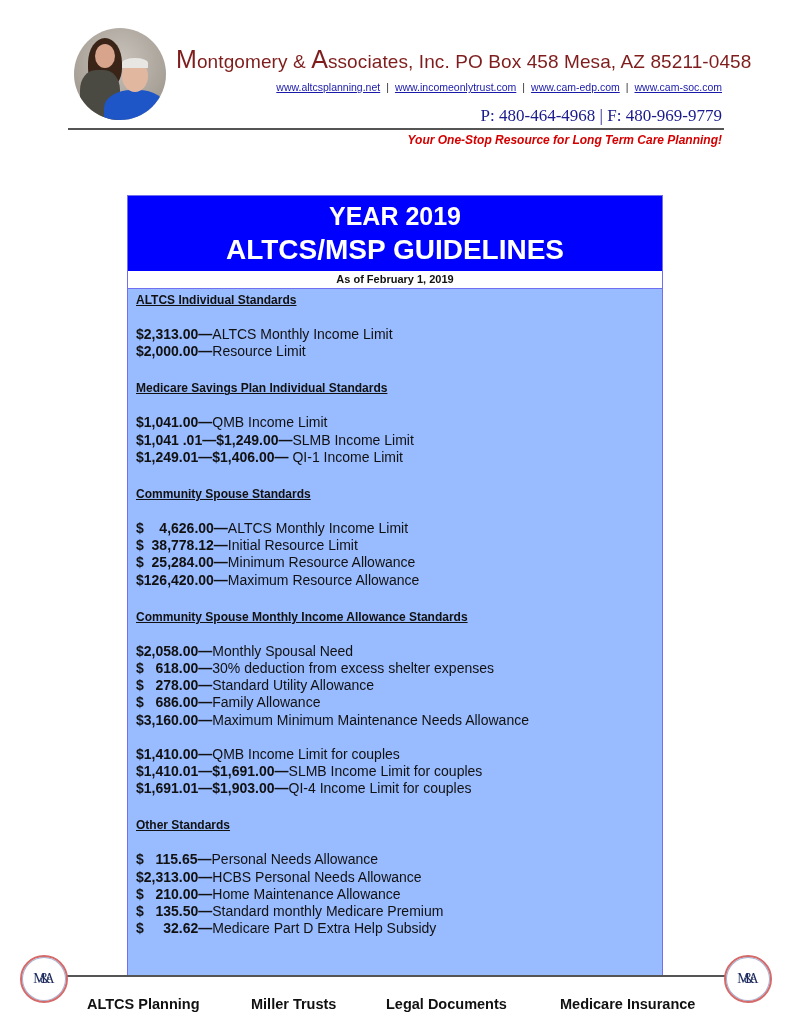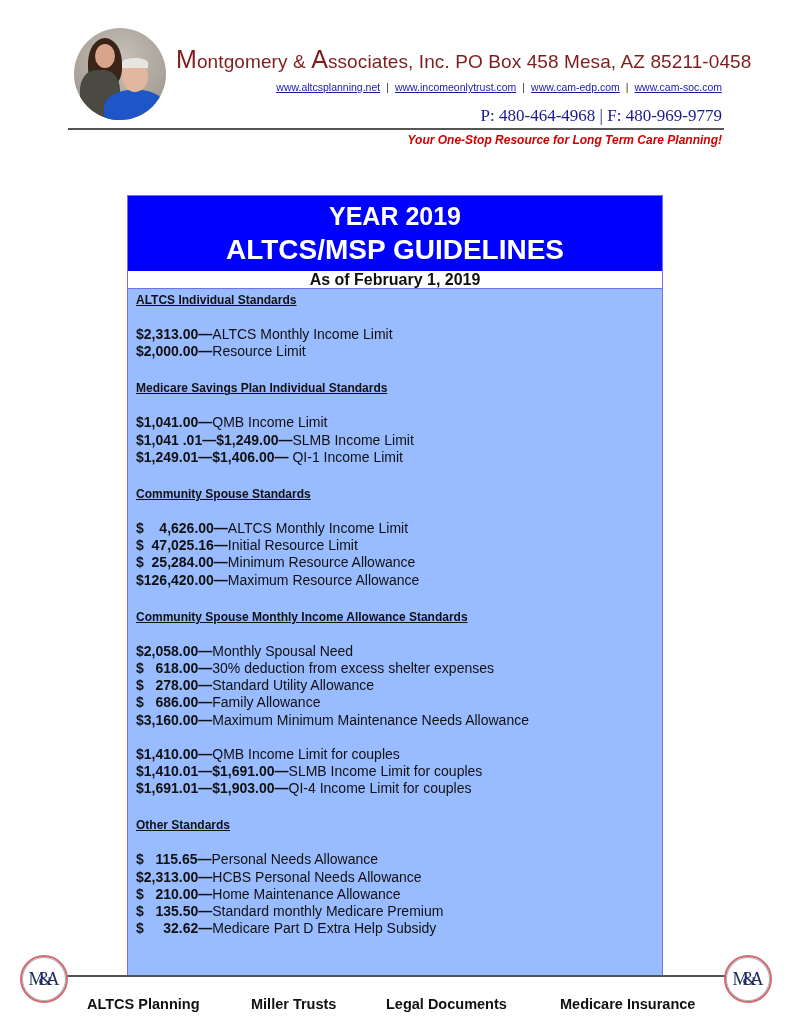--- a/index.html
+++ b/index.html
@@ -43,38 +43,38 @@
     border: 1px solid #6f6ff0; box-sizing: border-box; background: #99bbff;
     font-family: Liberation Sans, sans-serif; color: #111; margin-top: 47px;
   }
   .box-head {
     background: #0000ff; color: #fff; text-align: center; font-weight: bold;
     height: 75px; box-sizing: border-box; padding-top: 4px;
   }
   .box-head .l1 { font-size: 25px; line-height: 32px; }
   .box-head .l2 { font-size: 28px; line-height: 36px; }
   .date-row {
-    background: #fff; text-align: center; font-weight: bold; font-size: 16px; height: 17px; line-height: 17px;
+    background: #fff; text-align: center; font-weight: bold; font-size: 11px; height: 17px; line-height: 17px;
     border-bottom: 1px solid #6f6ff0;
   }
   .content { padding: 0 8px; }
   .sec-title {
     font-weight: bold; text-decoration: underline; font-size: 12px; line-height: 17px;
     margin-top: 3px; margin-bottom: 17px;
   }
   .row { font-size: 14px; line-height: 17.2px; white-space: pre; }
   .row .amt { font-weight: bold; }
   .gap { height: 17px; }
 
   .footer-line { position: absolute; left: 67px; top: 975px; width: 658px; height: 2px; background: #555; }
   .logo {
     position: absolute; width: 44px; height: 44px; border-radius: 50%;
     border: 2px solid #d56a6a; box-shadow: 0 0 0 1px #9fb4d8 inset; background: #fff;
     display: flex; align-items: center; justify-content: center;
-    font-family: "Liberation Serif", serif; color: #1c2a5c; font-size: 18px; letter-spacing: -6px;
+    font-family: "Liberation Serif", serif; color: #1c2a5c; font-size: 14px; letter-spacing: -6px;
   }
   .logo span { position: relative; left: -3px; }
   .logo-left { left: 20px; top: 955px; }
   .logo-right { left: 724px; top: 955px; }
   .footer-nav { position: absolute; top: 979px; left: 0; width: 791px; height: 20px; }
   .footer-nav span {
     position: absolute; font-size: 14.5px; font-weight: bold; color: #111; white-space: nowrap; margin-top: 17px;
   }
 </style>
 </head>
@@ -110,21 +110,21 @@
       <div class="row"><span class="amt">$2,313.00—</span><span>ALTCS Monthly Income Limit</span></div>
       <div class="row"><span class="amt">$2,000.00—</span><span>Resource Limit</span></div>
       <div class="gap"></div>
       <div class="sec-title">Medicare Savings Plan Individual Standards</div>
       <div class="row"><span class="amt">$1,041.00—</span><span>QMB Income Limit</span></div>
       <div class="row"><span class="amt">$1,041 .01—$1,249.00—</span><span>SLMB Income Limit</span></div>
       <div class="row"><span class="amt">$1,249.01—$1,406.00—</span><span> QI-1 Income Limit</span></div>
       <div class="gap"></div>
       <div class="sec-title">Community Spouse Standards</div>
       <div class="row"><span class="amt">$    4,626.00—</span><span>ALTCS Monthly Income Limit</span></div>
-      <div class="row"><span class="amt">$  47,025.16—</span><span>Initial Resource Limit</span></div>
+      <div class="row"><span class="amt">$  38,778.12—</span><span>Initial Resource Limit</span></div>
       <div class="row"><span class="amt">$  25,284.00—</span><span>Minimum Resource Allowance</span></div>
       <div class="row"><span class="amt">$126,420.00—</span><span>Maximum Resource Allowance</span></div>
       <div class="gap"></div>
       <div class="sec-title">Community Spouse Monthly Income Allowance Standards</div>
       <div class="row"><span class="amt">$2,058.00—</span><span>Monthly Spousal Need</span></div>
       <div class="row"><span class="amt">$   618.00—</span><span>30% deduction from excess shelter expenses</span></div>
       <div class="row"><span class="amt">$   278.00—</span><span>Standard Utility Allowance</span></div>
       <div class="row"><span class="amt">$   686.00—</span><span>Family Allowance</span></div>
       <div class="row"><span class="amt">$3,160.00—</span><span>Maximum Minimum Maintenance Needs Allowance</span></div>
       <div class="gap"></div>

